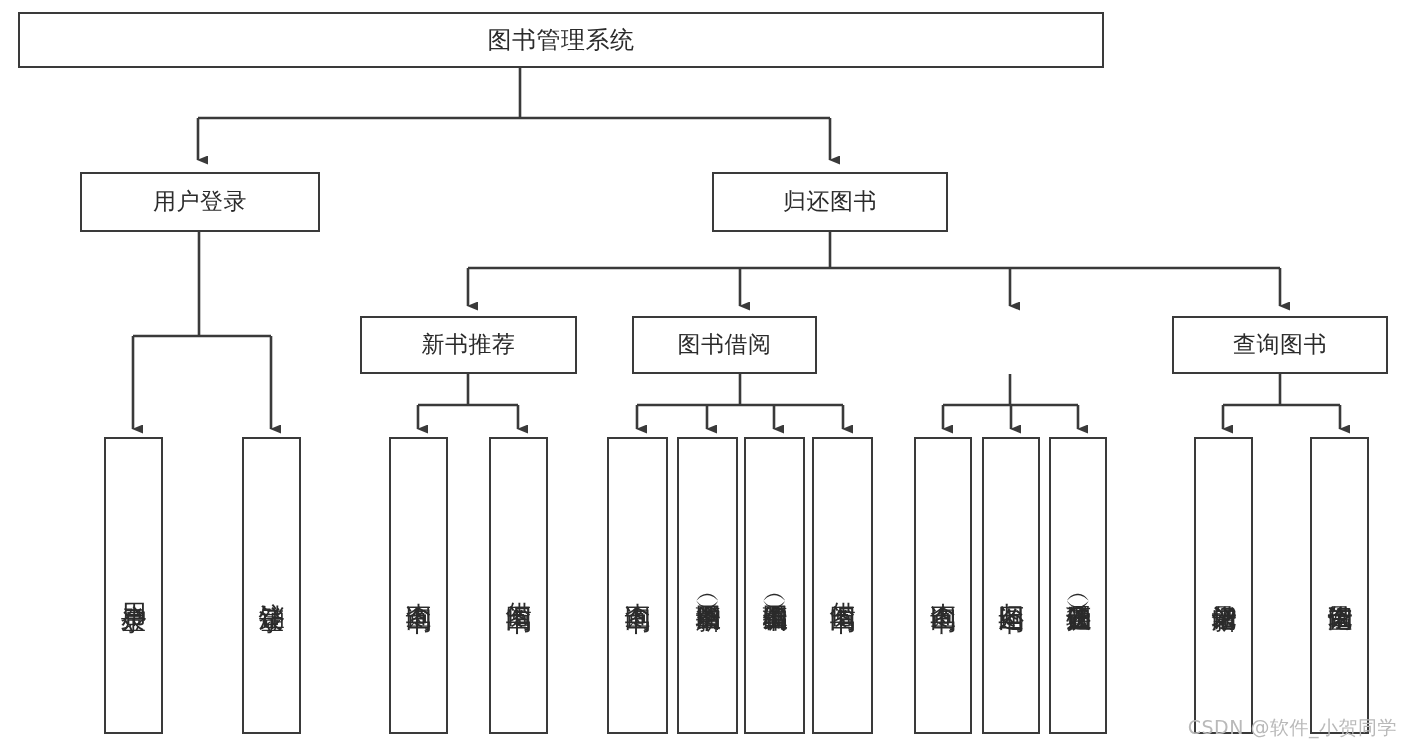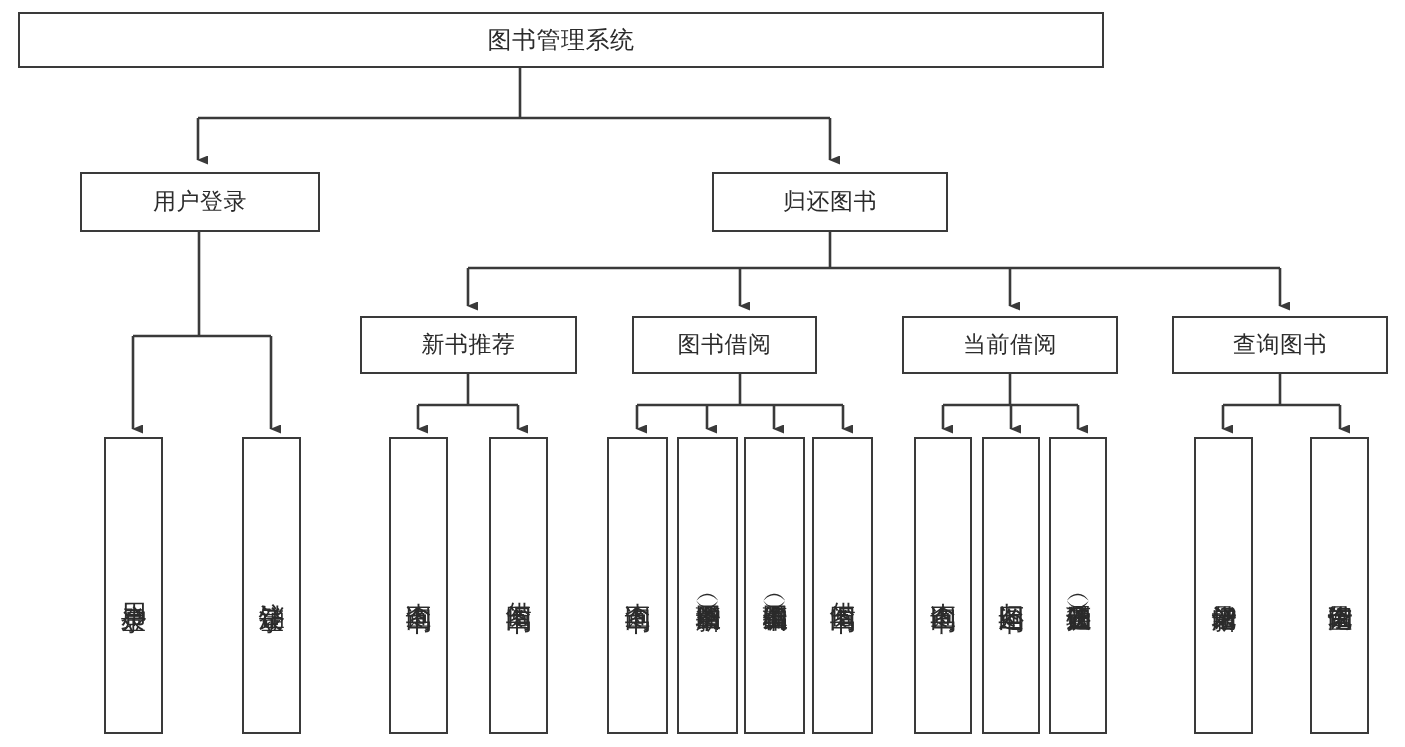--- a/index.html
+++ b/index.html
@@ -144,23 +144,20 @@
   <div class="node h" style="left:712px; top:172px; width:236px; height:60px;">
     <span class="lbl">归还图书</span>
   </div>
 
   <div class="node h" style="left:360px; top:316px; width:217px; height:58px;">
     <span class="lbl">新书推荐</span>
   </div>
   <div class="node h" style="left:632px; top:316px; width:185px; height:58px;">
     <span class="lbl">图书借阅</span>
   </div>
-  <div class="node h" style="left:902px; top:316px; width:216px; height:58px;">
-    <span class="lbl">当前借阅</span>
-  </div>
   <div class="node h" style="left:1172px; top:316px; width:216px; height:58px;">
     <span class="lbl">查询图书</span>
   </div>
 
   <div class="node v" style="left:104px; top:437px; width:59px; height:297px;">
     <span class="lbl">用户登录</span>
   </div>
   <div class="node v" style="left:242px; top:437px; width:59px; height:297px;">
     <span class="lbl">注销登录</span>
   </div>
@@ -195,14 +192,15 @@
     <span class="lbl">确认归还（管理员）</span>
   </div>
 
   <div class="node v tall" style="left:1194px; top:437px; width:59px; height:297px;">
     <span class="lbl">新增借阅记录</span>
   </div>
   <div class="node v tall" style="left:1310px; top:437px; width:59px; height:297px;">
     <span class="lbl">查询借阅记录</span>
   </div>
 
+  <div class="watermark">CSDN @软件_小贺同学</div>
 
 </div>
 
 </body></html>

